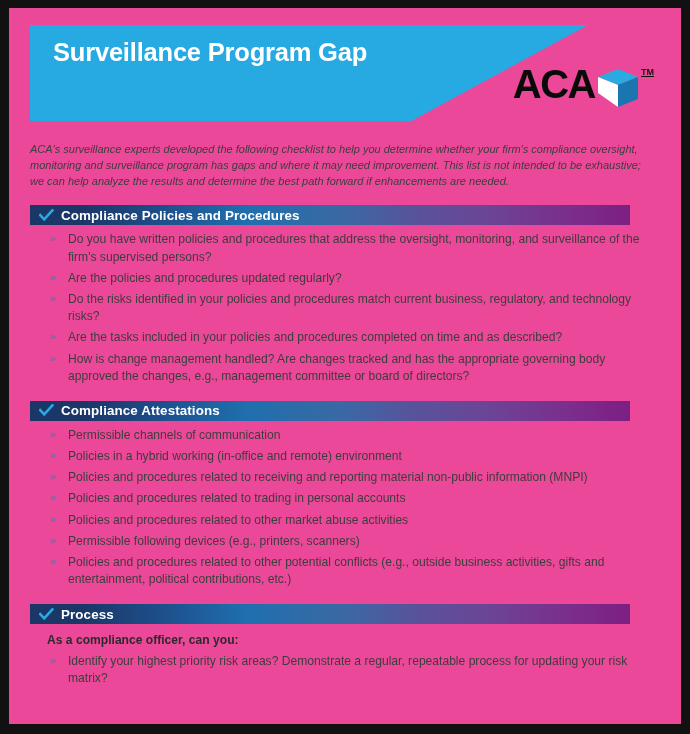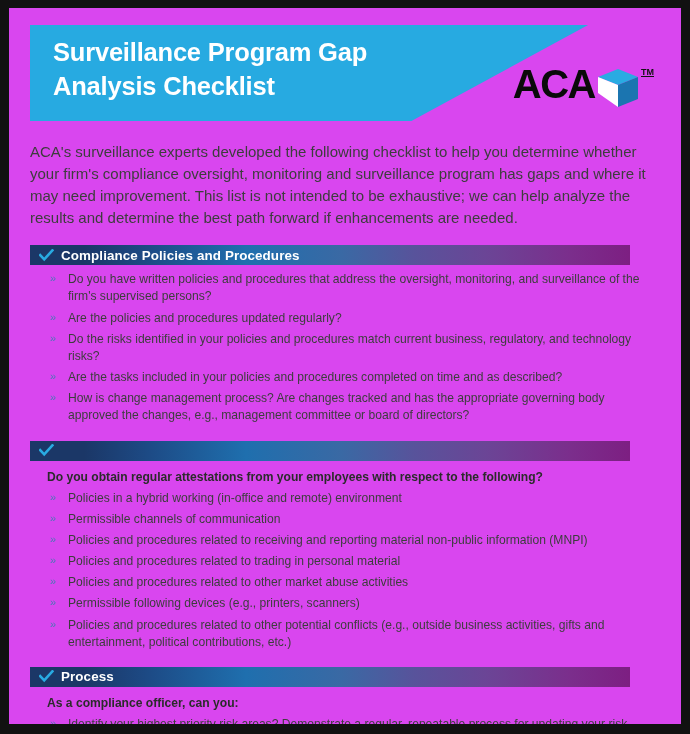--- a/index.html
+++ b/index.html
@@ -20,21 +20,21 @@
     position: relative;
     width: 690px;
     height: 734px;
     background: #111111;
     padding: 8px 9px 10px 9px;
   }
   .page {
     position: relative;
     width: 672px;
     height: 716px;
-    background: #d946ef;
+    background: #ec4899;
     overflow: hidden;
   }
 
   
   .header {
     position: relative;
     margin: 17px 0 0 21px;
     width: 640px;
     height: 96px;
   }
@@ -83,23 +83,24 @@
     margin-left: 1px;
     margin-top: 2px;
     font-weight: bold;
     text-decoration: underline;
   }
 
   
   .intro {
     margin: 20px 21px 16px 21px;
     width: 624px;
-    font-size: 15px;
+    font-size: 11px;
     line-height: 1.47;
     color: #3d3d3d;
+    font-style: italic;
   }
 
   
   .section { margin-top: 16px; }
   .section-bar {
     margin-left: 21px;
     width: 600px;
     height: 20px;
     background: linear-gradient(to right,
         #1b3767 0%,
@@ -159,21 +160,20 @@
 </head>
 <body>
 
 <div class="page-frame">
   <div class="page">
 
     <div class="header">
       <div class="header-band-main"></div>
       <div class="header-title">
         <span class="line">Surveillance Program Gap</span>
-        <span class="line">Analysis Checklist</span>
       </div>
       <div class="logo">
         <span class="logo-text">ACA</span>
         <span class="logo-cube">
           <svg width="44" height="44" viewBox="0 0 44 44">
             <polygon points="22,2 42,10 22,18 2,10" fill="#29abe2"></polygon>
             <polygon points="22,18 42,10 42,32 22,40" fill="#1b75b0"></polygon>
             <polygon points="22,18 2,10 2,26 22,40" fill="#ffffff"></polygon>
           </svg>
         </span>
@@ -190,38 +190,38 @@
             <path d="M1.2 6.2 L5.2 10.4 L13.4 1.4" stroke="#29abe2" stroke-width="2.6" fill="none" stroke-linecap="square"></path>
           </svg>
         </span>
         <span class="section-title">Compliance Policies and Procedures</span>
       </div>
       <ul class="bullets">
         <li>Do you have written policies and procedures that address the oversight, monitoring, and surveillance of the firm's supervised persons?</li>
         <li>Are the policies and procedures updated regularly?</li>
         <li>Do the risks identified in your policies and procedures match current business, regulatory, and technology risks?</li>
         <li>Are the tasks included in your policies and procedures completed on time and as described?</li>
-        <li>How is change management process? Are changes tracked and has the appropriate governing body approved the changes, e.g., management committee or board of directors?</li>
+        <li>How is change management handled? Are changes tracked and has the appropriate governing body approved the changes, e.g., management committee or board of directors?</li>
       </ul>
     </div>
 
     <div class="section section-2">
       <div class="section-bar">
         <span class="check-icon">
           <svg width="15" height="13" viewBox="0 0 15 13">
             <path d="M1.2 6.2 L5.2 10.4 L13.4 1.4" stroke="#29abe2" stroke-width="2.6" fill="none" stroke-linecap="square"></path>
           </svg>
         </span>
-      </div>
-      <div class="section-lead">Do you obtain regular attestations from your employees with respect to the following?</div>
+        <span class="section-title">Compliance Attestations</span>
+      </div>
       <ul class="bullets">
+        <li>Permissible channels of communication</li>
         <li>Policies in a hybrid working (in-office and remote) environment</li>
-        <li>Permissible channels of communication</li>
         <li>Policies and procedures related to receiving and reporting material non-public information (MNPI)</li>
-        <li>Policies and procedures related to trading in personal material</li>
+        <li>Policies and procedures related to trading in personal accounts</li>
         <li>Policies and procedures related to other market abuse activities</li>
         <li>Permissible following devices (e.g., printers, scanners)</li>
         <li>Policies and procedures related to other potential conflicts (e.g., outside business activities, gifts and entertainment, political contributions, etc.)</li>
       </ul>
     </div>
 
     <div class="section section-3">
       <div class="section-bar">
         <span class="check-icon">
           <svg width="15" height="13" viewBox="0 0 15 13">

